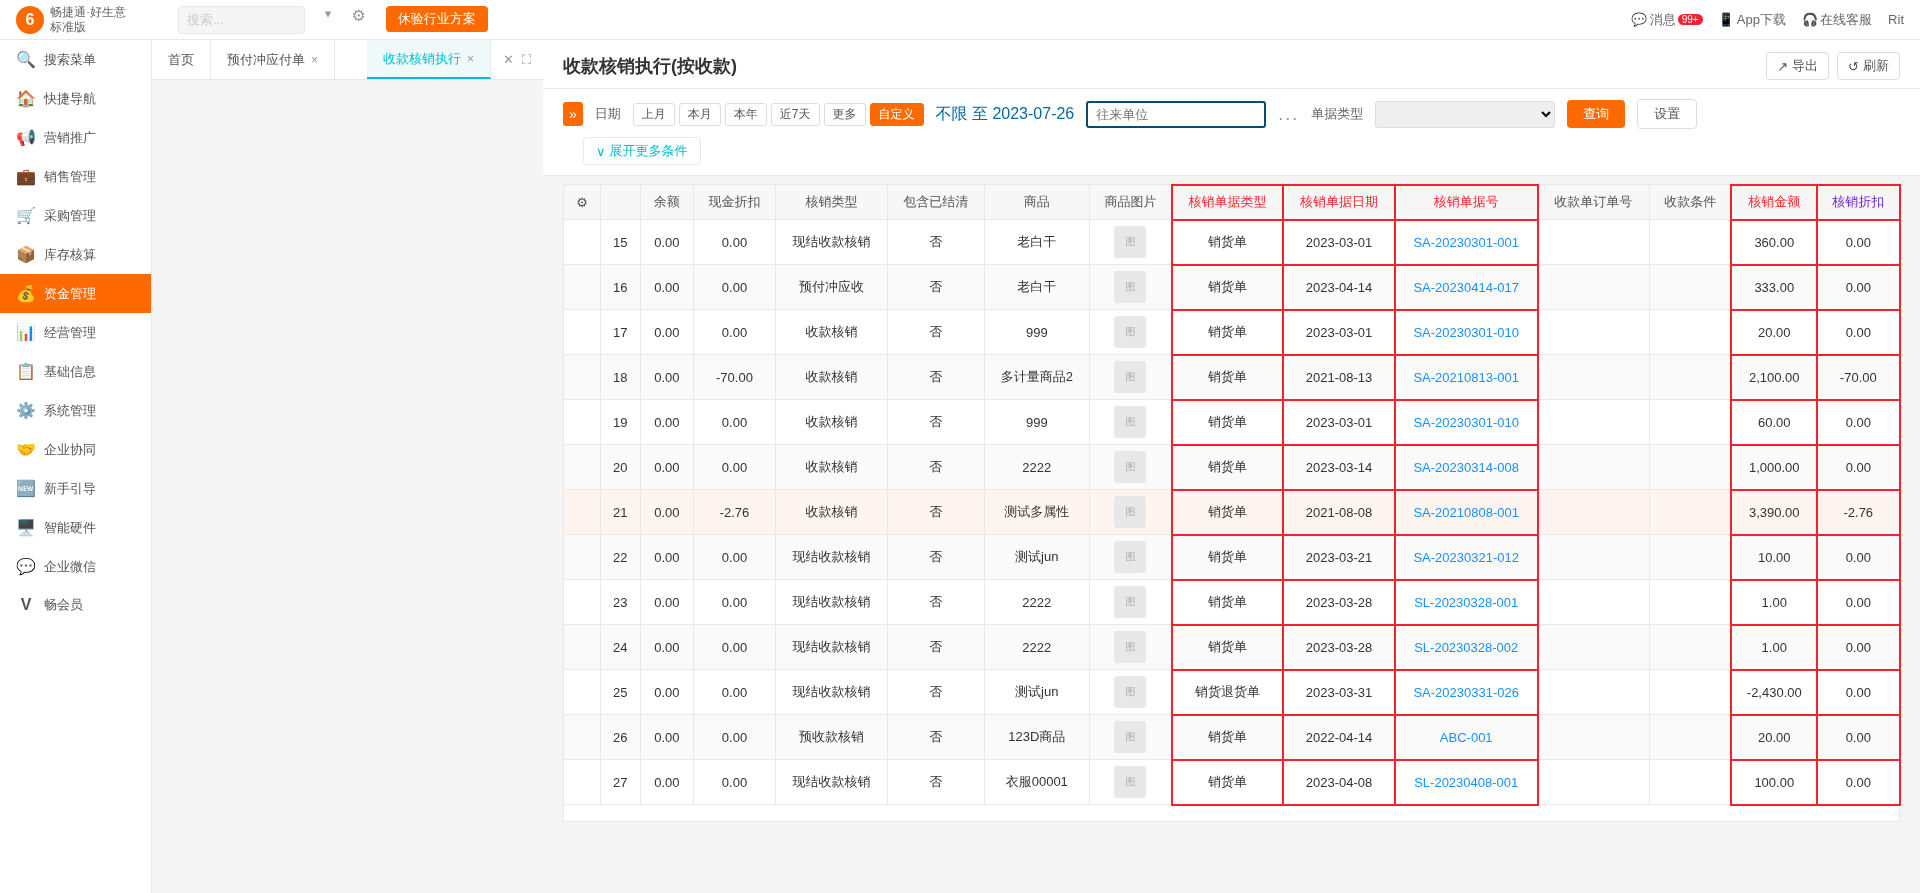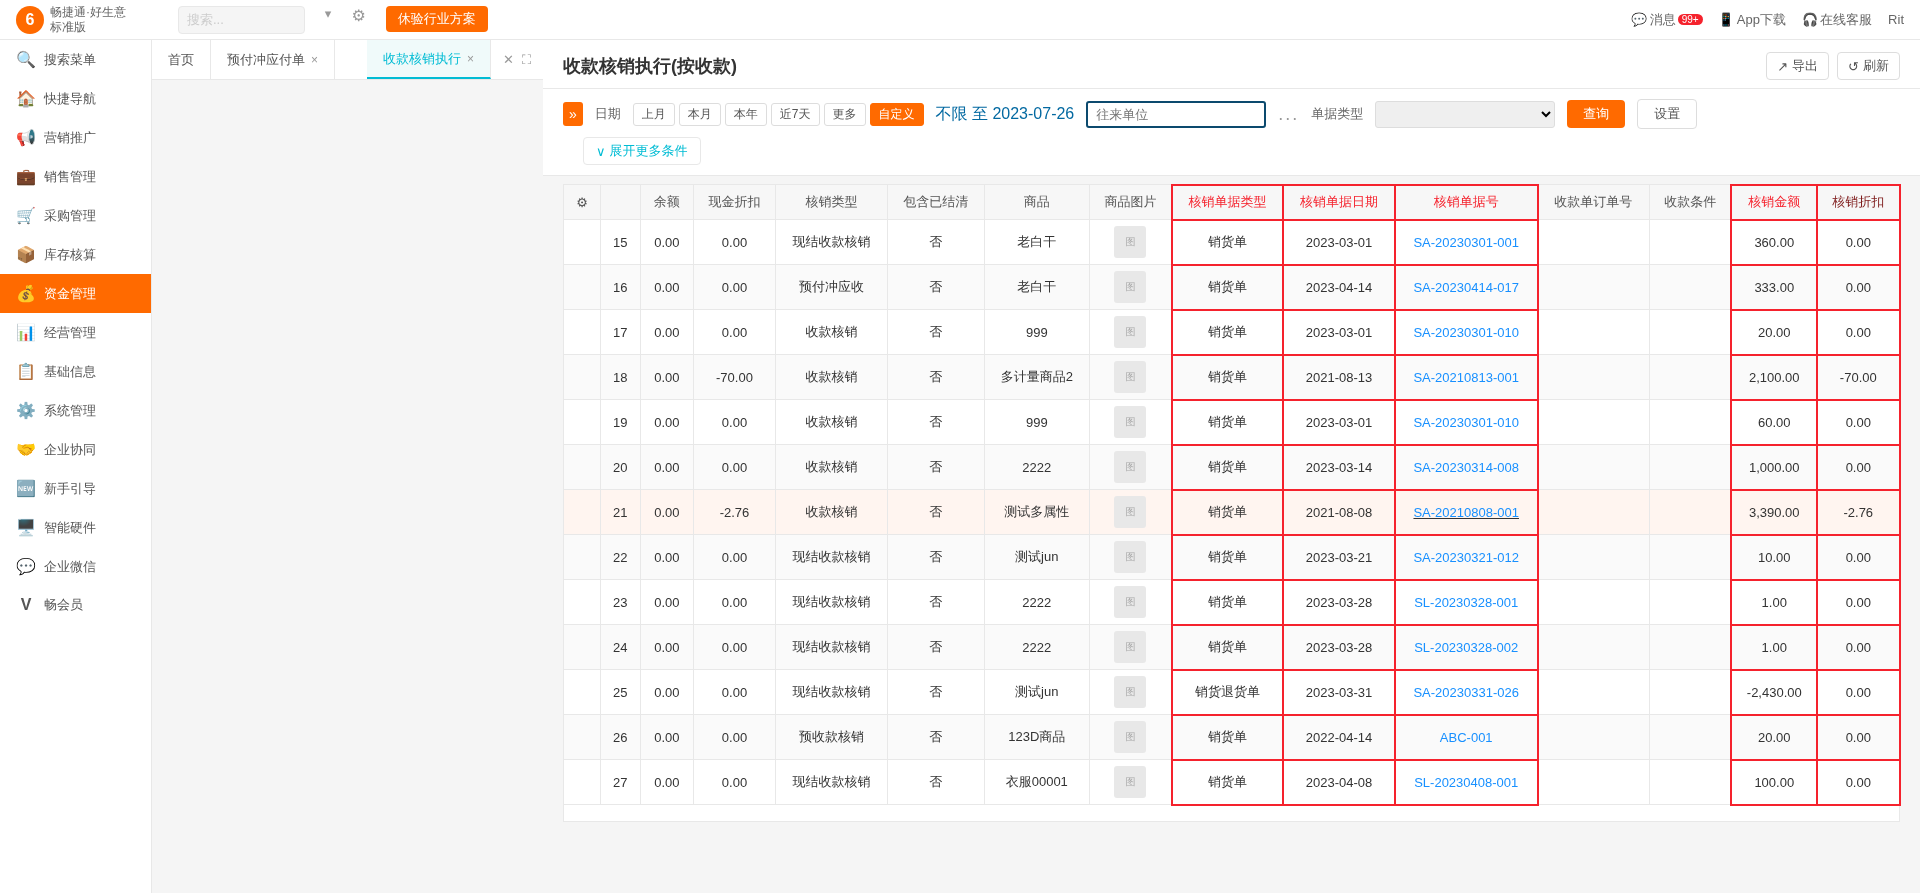--- a/index.html
+++ b/index.html
@@ -247,21 +247,21 @@
               <th>核销类型</th>
               <th>包含已结清</th>
               <th>商品</th>
               <th>商品图片</th>
               <th style="outline: 2px solid #f5222d; outline-offset:-1px; color:#f5222d;">核销单据类型</th>
               <th style="outline: 2px solid #f5222d; outline-offset:-1px; color:#f5222d;">核销单据日期</th>
               <th style="outline: 2px solid #f5222d; outline-offset:-1px; color:#f5222d;">核销单据号</th>
               <th>收款单订单号</th>
               <th>收款条件</th>
               <th style="outline: 2px solid #f5222d; outline-offset:-1px; color:#f5222d;">核销金额</th>
-              <th style="outline: 2px solid #f5222d; outline-offset:-1px; color:#7f1d1d;text-align:center;">核销折扣</th>
+              <th style="outline: 2px solid #f5222d; outline-offset:-1px; color:#6d28d9;text-align:center;">核销折扣</th>
             </tr>
           </thead>
           <tbody id="table-body">
           <tr>
     <td></td>
     <td>15</td>
     <td>0.00</td>
     <td class="">0.00</td>
     <td>现结收款核销</td>
     <td>否</td>
@@ -378,21 +378,21 @@
     <td>0.00</td>
     <td class="red-text">-2.76</td>
     <td>收款核销</td>
     <td>否</td>
     <td>测试多属性</td>
     <td>
                   <div style="width:32px;height:32px;background:#e8e8e8;border-radius:3px;margin:auto;display:flex;align-items:center;justify-content:center;font-size:10px;color:#aaa;">图</div>
                 </td>
     <td style="outline:2px solid #f5222d; outline-offset:-1px;">销货单</td>
     <td style="outline:2px solid #f5222d; outline-offset:-1px;">2021-08-08</td>
-    <td style="outline:2px solid #f5222d; outline-offset:-1px;text-decoration:underline;"><a class="link-text" href="#">SA-20210808-001</a></td>
+    <td style="outline:2px solid #f5222d; outline-offset:-1px;"><a class="link-text" href="#">SA-20210808-001</a></td>
     <td></td>
     <td></td>
     <td class="red-text" style="outline:2px solid #f5222d; outline-offset:-1px;">3,390.00</td>
     <td class="red-text" style="outline:2px solid #f5222d; outline-offset:-1px;">-2.76</td>
   </tr>
               <tr>
     <td></td>
     <td>22</td>
     <td>0.00</td>
     <td class="">0.00</td>

